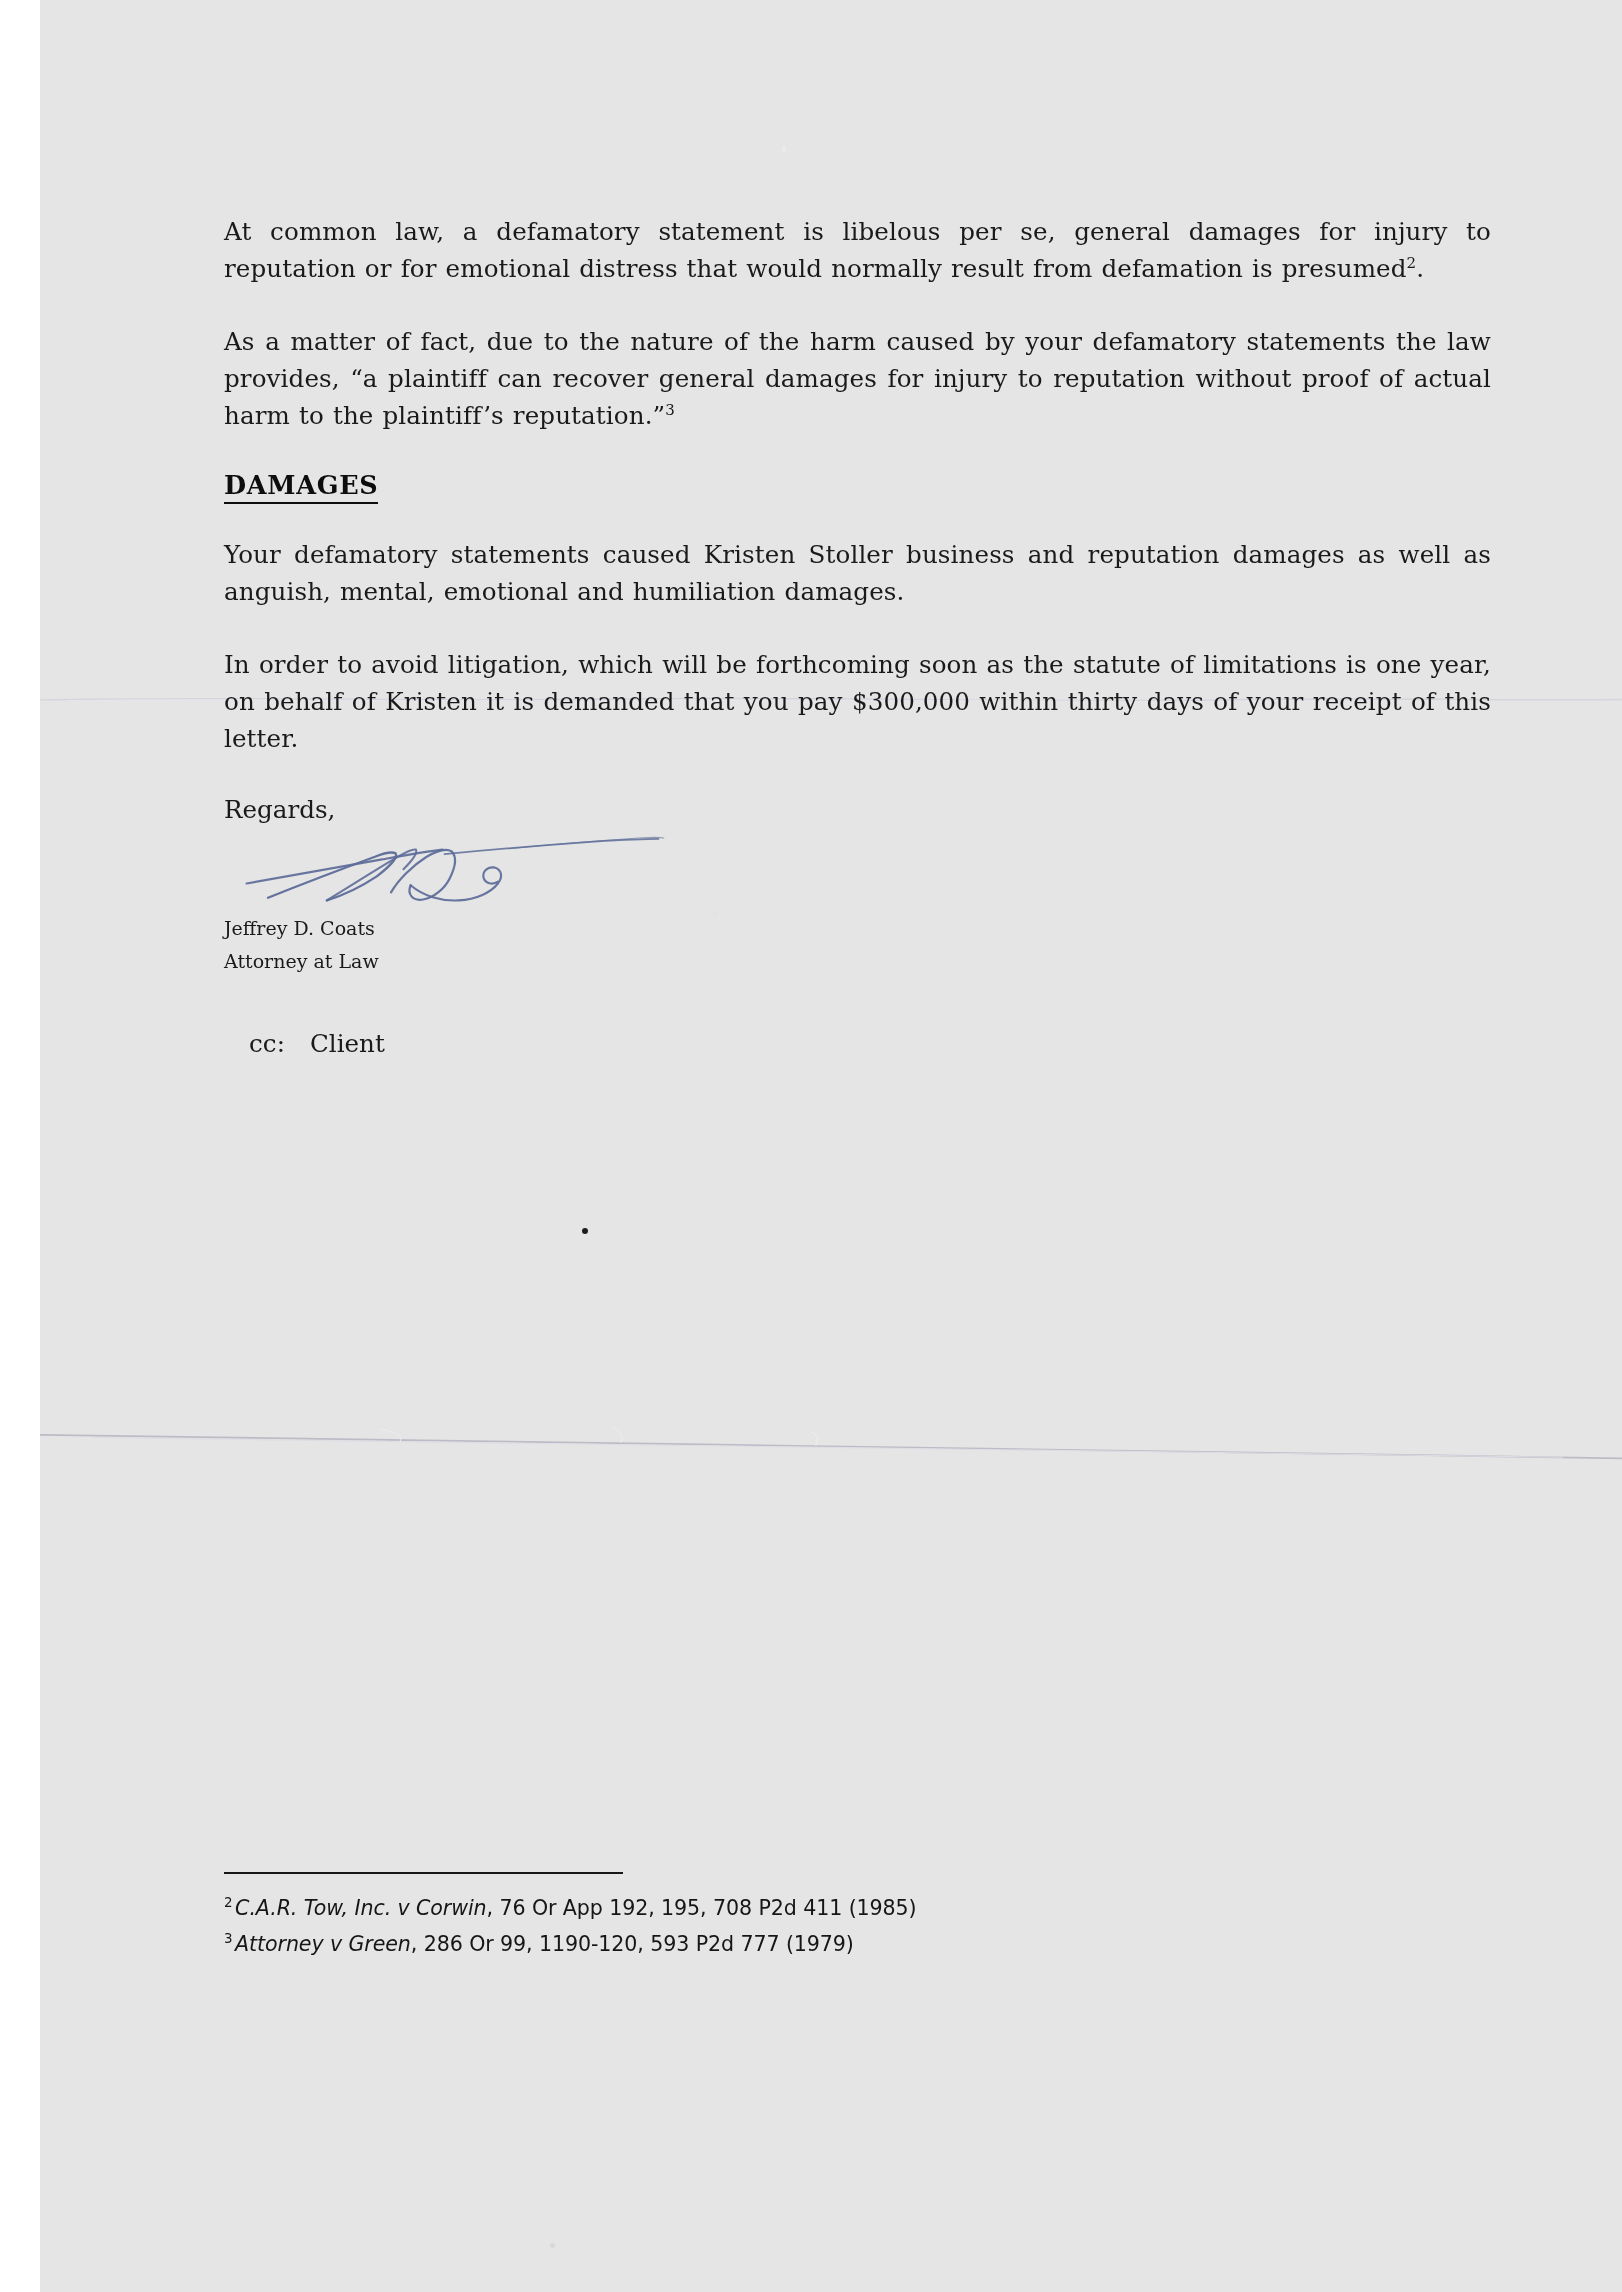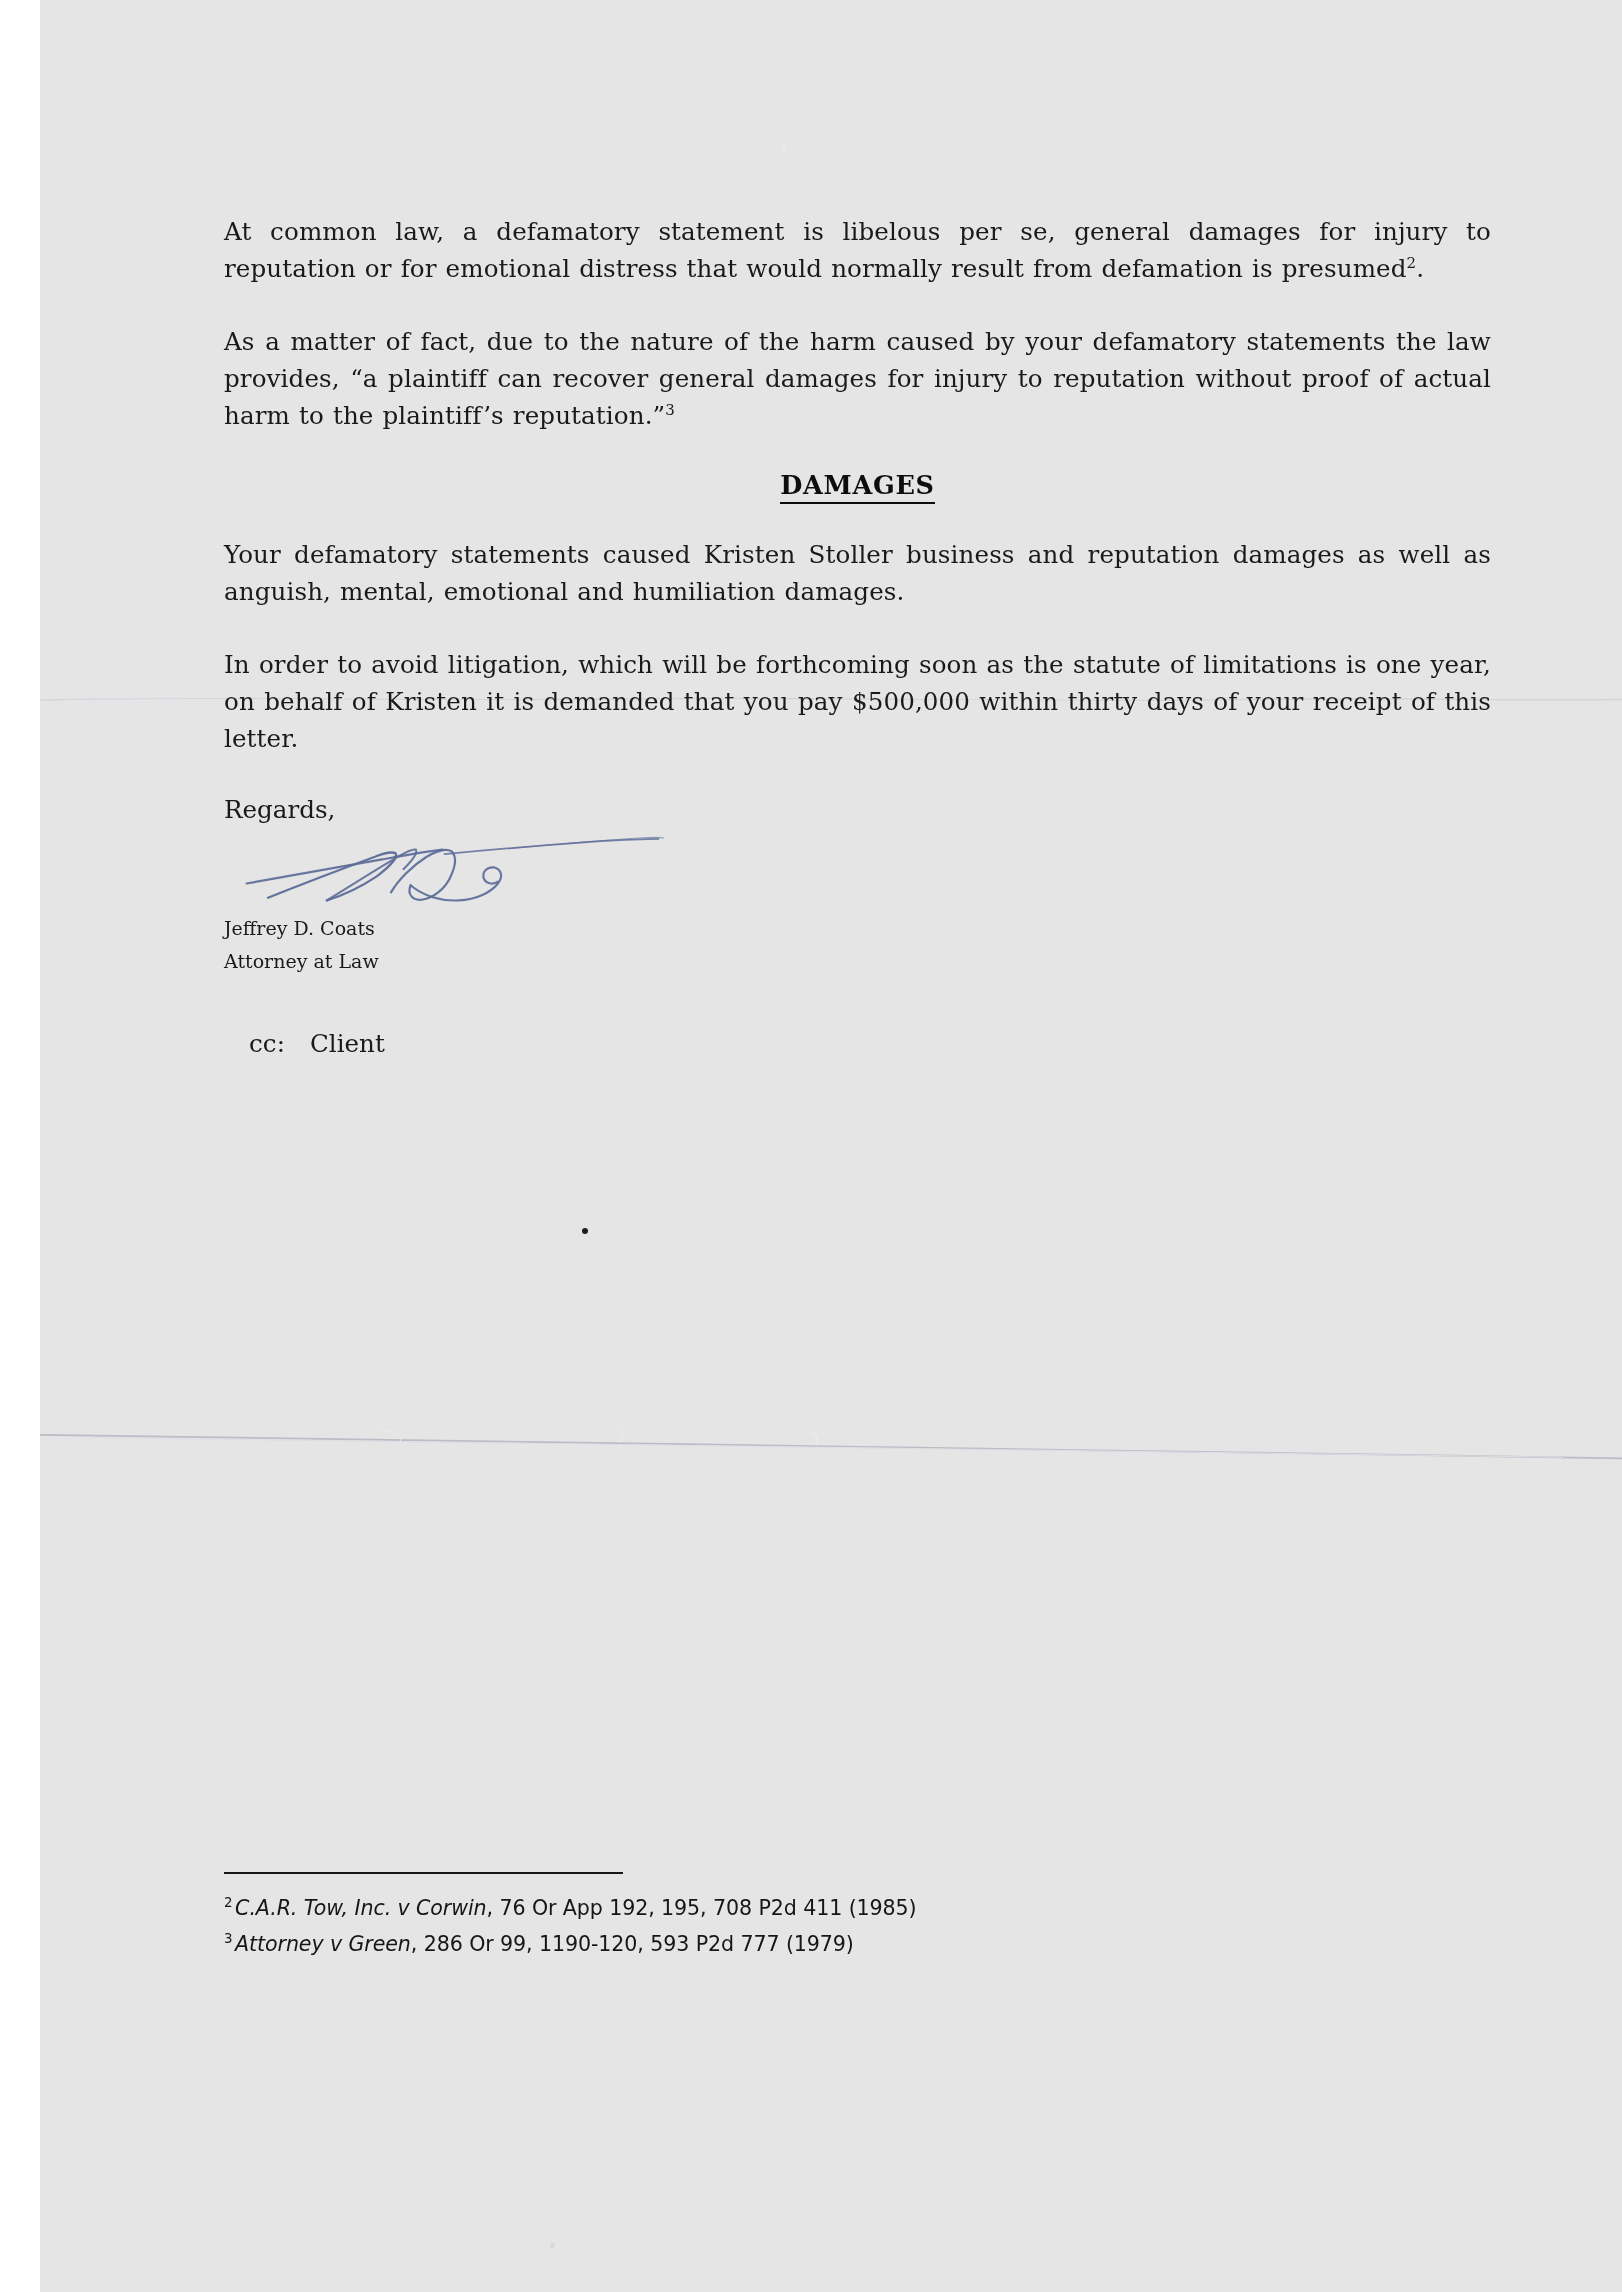--- a/index.html
+++ b/index.html
@@ -44,21 +44,21 @@
   .para.tight { margin-bottom: 34px; }
 
   .para sup {
     font-size: 15px;
     vertical-align: super;
     line-height: 0;
   }
 
   .heading-damages {
     margin: 16px 0 36px 0;
-    text-align: center;
+    text-align: left;
     font-family: "DejaVu Serif", serif;
     font-size: 25.5px;
     font-weight: bold;
     letter-spacing: 0.7px;
     color: #0d0d0d;
   }
   .heading-damages span {
     border-bottom: 2.1px solid #0d0d0d;
     padding-bottom: 1.8px;
   }
@@ -190,21 +190,21 @@
   <div class="body-col">
 
     <p class="para"><span>At common law, a defamatory statement is libelous per se, general damages for injury to reputation or for emotional distress that would normally result from defamation is presumed</span><sup>2</sup><span>.</span></p>
 
     <p class="para"><span>As a matter of fact, due to the nature of the harm caused by your defamatory statements the law provides, “a plaintiff can recover general damages for injury to reputation without proof of actual harm to the plaintiff’s reputation.”</span><sup>3</sup></p>
 
     <h2 class="heading-damages"><span>DAMAGES</span></h2>
 
     <p class="para">Your defamatory statements caused Kristen Stoller business and reputation damages as well as anguish, mental, emotional and humiliation damages.</p>
 
-    <p class="para tight">In order to avoid litigation, which will be forthcoming soon as the statute of limitations is one year, on behalf of Kristen it is demanded that you pay $500,000 within thirty days of your receipt of this letter.</p>
+    <p class="para tight">In order to avoid litigation, which will be forthcoming soon as the statute of limitations is one year, on behalf of Kristen it is demanded that you pay $300,000 within thirty days of your receipt of this letter.</p>
 
     <p class="regards">Regards,</p>
 
     <div class="sig-wrap">
       <svg width="466" height="82" viewBox="0 0 520 92" aria-hidden="true">
         <g fill="none" stroke="#5d6d99" stroke-linecap="round" stroke-linejoin="round">
 
           <path d="M6 60 C 60 50, 110 42, 158 33 C 186 28, 208 24, 226 22" stroke-width="2.4" opacity="0.92"></path>
 
           <path d="M30 76 C 70 60, 112 44, 150 30 C 160 26, 168 24, 173 26

